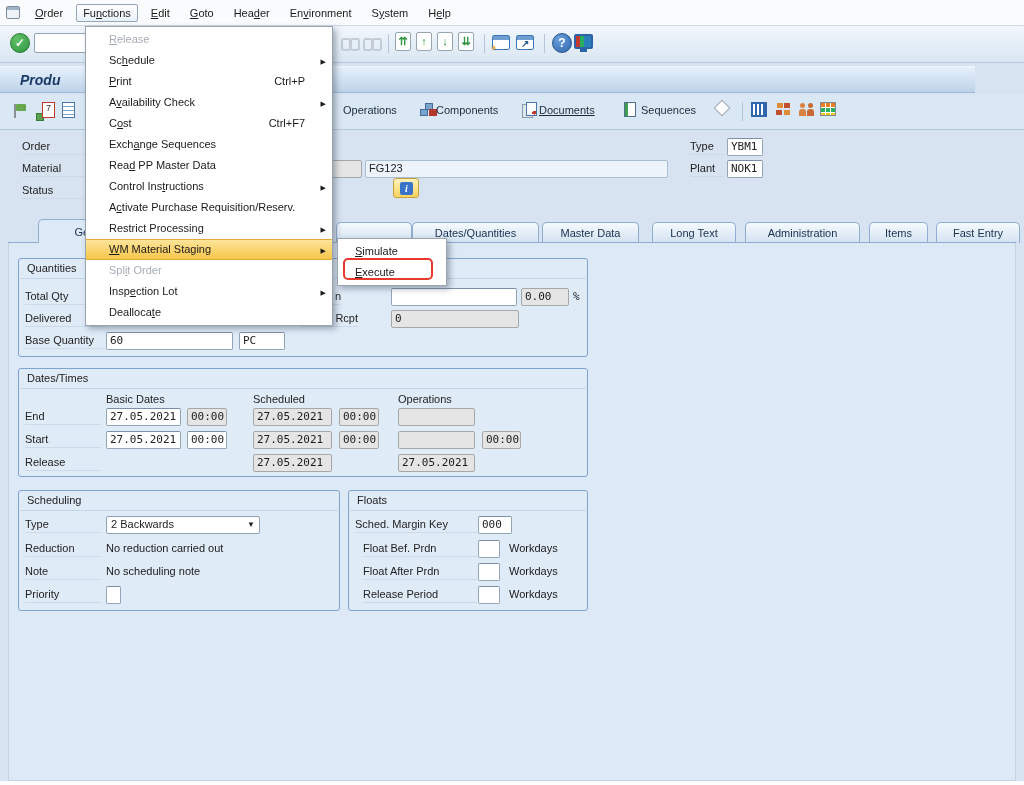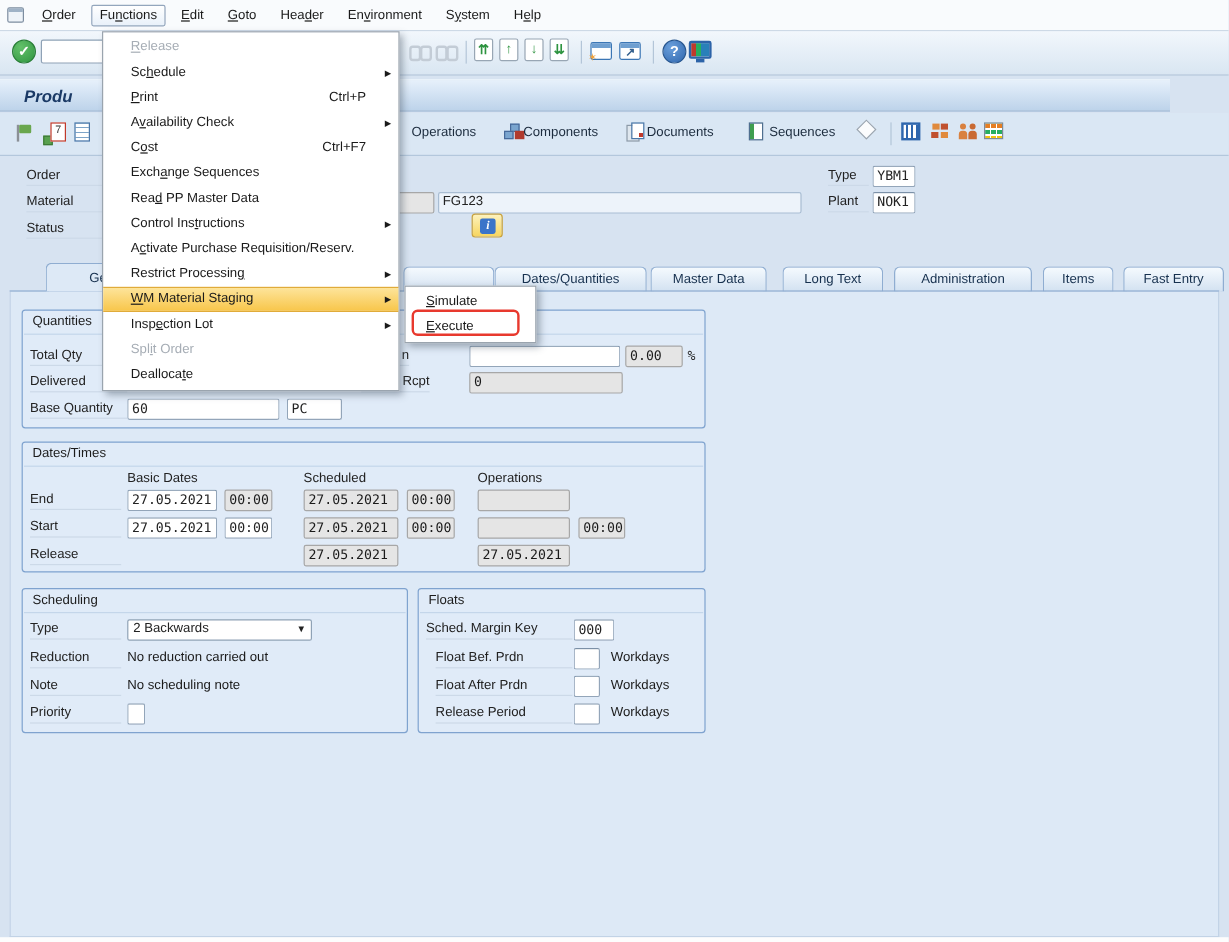--- a/index.html
+++ b/index.html
@@ -159,21 +159,21 @@
 
   <div class="appbar">
     <div id="appicons">
         <span class="icn release-order-icon" style="left: 10px;"></span>
         <span class="icn availability-check-icon" style="left: 36px;"></span>
         <span class="icn documents-overview-icon" style="left: 62px;"></span>
         <span class="appbtn" style="left: 343px;">Operations</span>
         <span class="icn components-icon" style="left: 420px;"></span>
         <span class="appbtn" style="left: 436px;">Components</span>
         <span class="icn documents-icon" style="left: 522px;"></span>
-        <span class="appbtn" style="left: 539px;">Documents</span>
+        <span class="appbtn" style="left: 539px; text-decoration: underline;">Documents</span>
         <span class="icn sequences-icon" style="left: 624px;"></span>
         <span class="appbtn" style="left: 641px;">Sequences</span>
         <span class="icn prt-icon" style="left: 716px;"></span>
         <span class="tsep" style="left: 742px;"></span>
         <span class="icn capacity-chart-icon" style="left: 751px;"></span>
         <span class="icn hierarchy-icon" style="left: 776px;"></span>
         <span class="icn personnel-icon" style="left: 798px;"></span>
         <span class="icn table-view-icon" style="left: 820px;"></span>
       </div>
   </div>
@@ -308,28 +308,28 @@
         <span class="milab">A<u>c</u>tivate Purchase Requisition/Reserv.</span>
       </div>
       <div class="mi">
         <span class="milab">Restrict Processin<u>g</u></span>
         <span class="miarr">▶</span>
       </div>
       <div class="mi hl">
         <span class="milab"><u>W</u>M Material Staging</span>
         <span class="miarr">▶</span>
       </div>
-      <div class="mi">
-        <span class="milab">Insp<u>e</u>ction Lot</span>
-        <span class="miarr">▶</span>
-      </div>
       <div class="mi dis">
         <span class="milab">Spl<u>i</u>t Order</span>
       </div>
       <div class="mi">
+        <span class="milab">Insp<u>e</u>ction Lot</span>
+        <span class="miarr">▶</span>
+      </div>
+      <div class="mi">
         <span class="milab">Dealloca<u>t</u>e</span>
       </div>
     </div>
   <div class="submenu" id="submenu">
       <div class="mi">
         <span class="milab"><u>S</u>imulate</span>
       </div>
       <div class="mi">
         <span class="milab"><u>E</u>xecute</span>
       </div>

